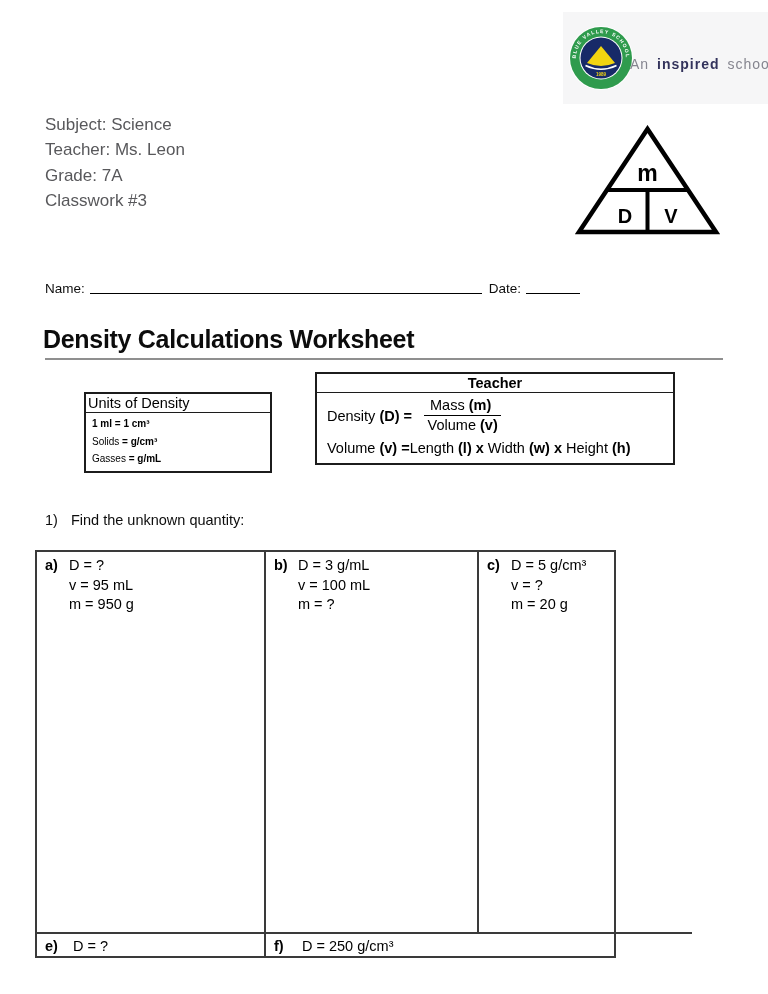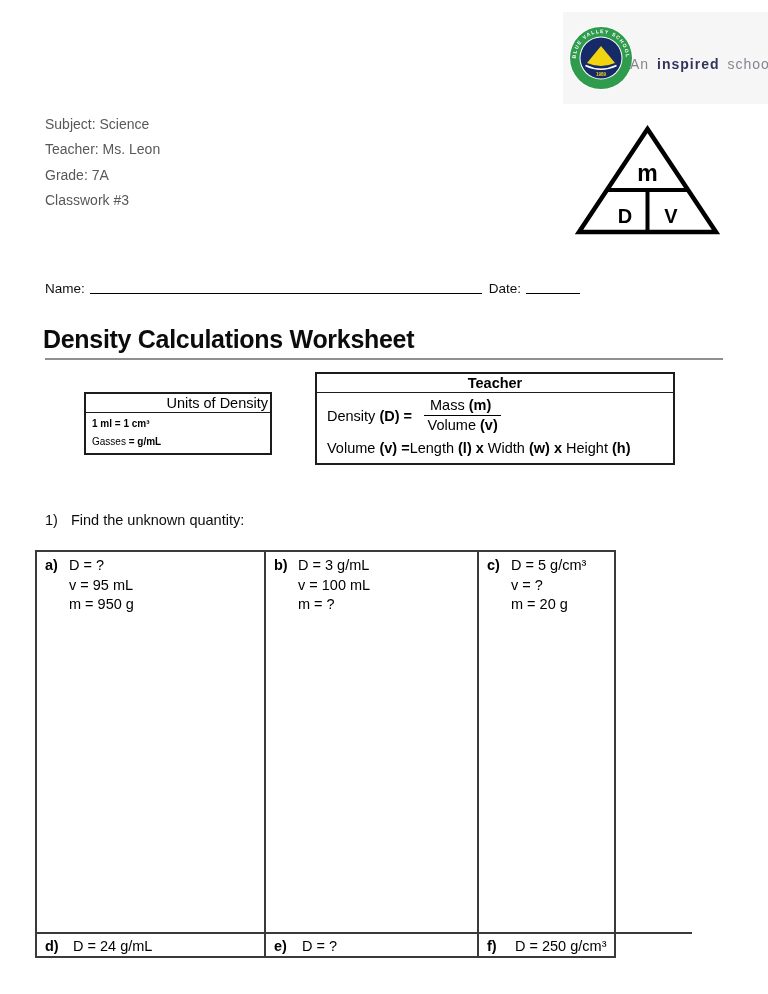--- a/index.html
+++ b/index.html
@@ -10,39 +10,39 @@
   }
   .bold{font-weight:700;}
 
   
   .logo-area{position:absolute;left:563px;top:12px;width:205px;height:92px;background:#f6f6f7;}
   .logo-svg{position:absolute;left:5px;top:13px;width:66px;height:66px;}
   .tagline{position:absolute;left:67px;top:44px;font-size:14px;letter-spacing:1px;color:#85858f;white-space:nowrap;}
   .tagline .emph{font-weight:700;color:#33335c;margin:0 3px;}
 
   
-  .header-info{position:absolute;left:45px;top:112px;font-size:14px;line-height:25.4px;color:#58585b;}
+  .header-info{position:absolute;left:45px;top:112px;font-size:17px;line-height:25.4px;color:#58585b;}
 
   
   .triangle-svg{position:absolute;left:574px;top:125px;width:147px;height:112px;}
 
   
   .name-date{position:absolute;left:45px;top:281px;display:flex;align-items:baseline;font-size:13.5px;color:#0d0d0d;}
   .fill-line{height:1px;border-bottom:1.5px solid #000;align-self:flex-end;margin-bottom:2px;}
   .fill-line.name{width:392px;margin-left:5px;}
   .fill-line.date{width:54px;margin-left:5px;}
   .date-label{margin-left:7px;}
 
   
   .page-title{position:absolute;left:43px;top:325px;font-size:25px;font-weight:700;letter-spacing:-0.3px;color:#0c0c0c;}
   .title-rule{position:absolute;left:45px;top:358px;width:678px;height:1.5px;background:#8f8f8f;}
 
   
   .units-box{position:absolute;left:84px;top:392px;width:188px;border:2px solid #1c1c1c;background:#fff;box-sizing:border-box;}
-  .units-header{font-size:14.5px;text-align:right;padding:1px 2px;border-bottom:1.5px solid #1c1c1c;}
+  .units-header{font-size:14.5px;text-align:left;padding:1px 2px;border-bottom:1.5px solid #1c1c1c;}
   .units-body{padding:2px 4px 3px 6px;font-size:10px;line-height:17.6px;}
 
   
   .formulas-box{position:absolute;left:315px;top:372px;width:360px;border:2px solid #1c1c1c;background:#fff;box-sizing:border-box;}
   .formulas-header{font-size:14.5px;font-weight:700;text-align:center;padding:1px 2px;border-bottom:1.5px solid #1c1c1c;}
   .formulas-body{padding:4px 8px 7px 10px;font-size:14.5px;}
   .formula-row{display:flex;align-items:center;}
   .frac{display:inline-block;text-align:center;margin-left:12px;line-height:17px;}
   .frac .num{display:block;padding:0 10px 1px 6px;border-bottom:1.8px solid #000;}
   .frac .den{display:block;padding-top:1px;}
@@ -118,20 +118,21 @@
     <span class="fill-line date"></span>
   </div>
 
   <div class="page-title">Density Calculations Worksheet</div>
   <div class="title-rule"></div>
 
   <div class="units-box">
     <div class="units-header">Units of Density</div>
     <div class="units-body">
       <div><span class="bold">1 ml = 1 cm³</span></div>
+      <div><span>Solids </span><span class="bold">= g/cm³</span></div>
       <div><span>Gasses </span><span class="bold">= g/mL</span></div>
     </div>
   </div>
 
   <div class="formulas-box">
     <div class="formulas-header">Teacher</div>
     <div class="formulas-body">
       <div class="formula-row density">
         <span><span>Density </span><span class="bold">(D)</span><span class="bold"> = </span></span>
         <span class="frac">
@@ -161,23 +162,20 @@
         <div class="prob-line first"><span class="prob-letter">b)</span><span>D = 3 g/mL</span></div>
         <div class="prob-line indent">v = 100 mL</div>
         <div class="prob-line indent">m = ?</div>
       </div>
     <div class="cell row-top last">
         <div class="prob-line first"><span class="prob-letter">c)</span><span>D = 5 g/cm³</span></div>
         <div class="prob-line indent">v = ?</div>
         <div class="prob-line indent">m = 20 g</div>
       </div>
     <div class="cell row-bottom">
-        <div class="prob-line first"><span class="prob-letter">d)</span><span>D = 24 g/mL</span></div>
-      </div>
-    <div class="cell row-bottom">
         <div class="prob-line first"><span class="prob-letter">e)</span><span>D = ?</span></div>
       </div>
     <div class="cell row-bottom last">
         <div class="prob-line first"><span class="prob-letter">f)</span><span>D = 250 g/cm³</span></div>
       </div>
   </div>
 
 </div>
 
 </body></html>

